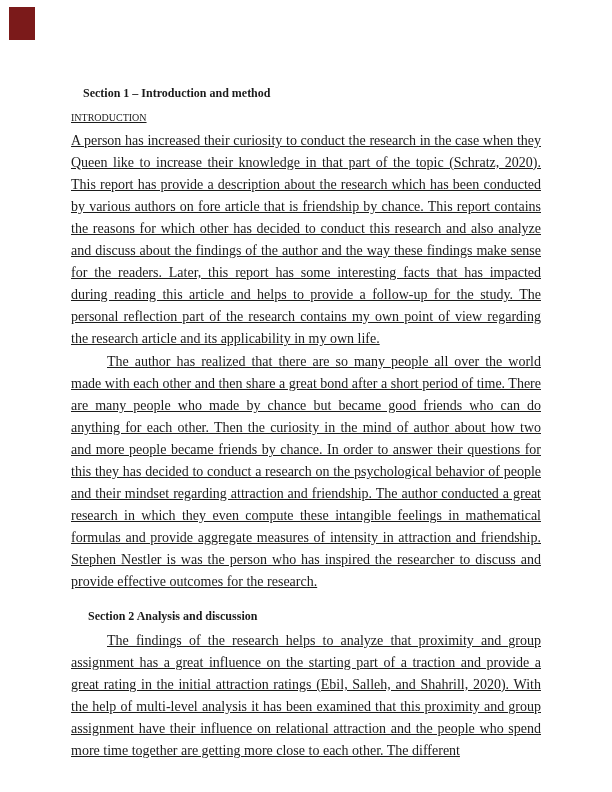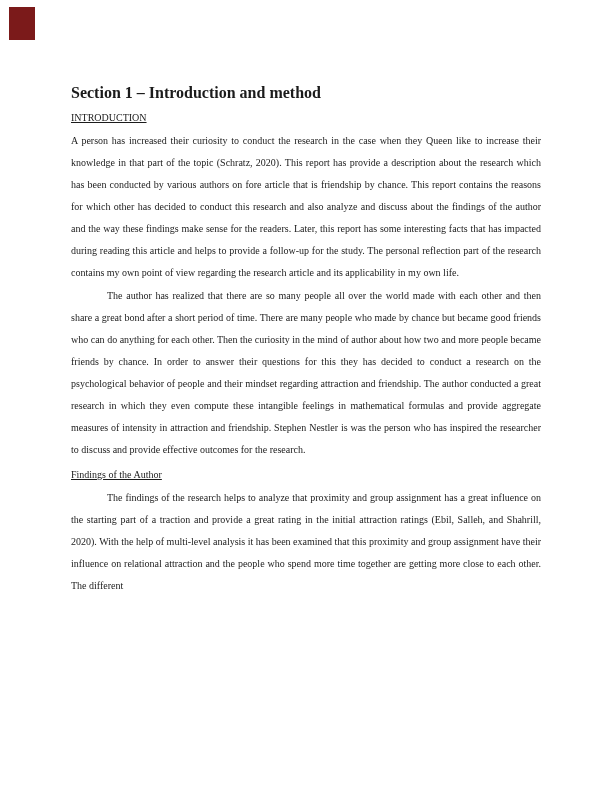--- a/index.html
+++ b/index.html
@@ -20,41 +20,42 @@
     height: 33px;
     background: #7b1a1a;
   }
   .page-content {
     position: absolute;
     left: 71px;
     top: 82px;
     width: 470px;
   }
   h1.section-heading {
-    font-size: 16px;
+    font-size: 12px;
     font-weight: bold;
     line-height: 22px;
-    margin: 0 0 3px 0;
+    margin: 0 0 3px 12px;
   }
   h1.section-heading.sec2 {
     margin-top: 12px;
     padding-left: 5px;
   }
   h2.sub-heading {
     font-size: 10px;
     font-weight: normal;
     text-decoration: underline;
     line-height: 22px;
     margin: 3px 0 0 0;
   }
   p.body-para {
-    font-size: 10px;
+    font-size: 14px;
     line-height: 22px;
     text-align: justify;
     margin: 1px 0 0 0;
+    text-decoration: underline;
   }
   p.body-para.indent-first {
     text-indent: 36px;
   }
 </style>
 </head>
 <body>
 
 <div class="corner-marker" style="background: rgb(123, 26, 26);"></div>
 
@@ -62,18 +63,18 @@
 
   <h1 class="section-heading">Section 1 – Introduction and method</h1>
 
   <h2 class="sub-heading">INTRODUCTION</h2>
 
   <p class="body-para">A person has increased their curiosity to conduct the research in the case when they Queen like to increase their knowledge in that part of the topic (Schratz, 2020). This report has provide a description about the research which has been conducted by various authors on fore article that is friendship by chance. This report contains the reasons for which other has decided to conduct this research and also analyze and discuss about the findings of the author and the way these findings make sense for the readers. Later, this report has some interesting facts that has impacted during reading this article and helps to provide a follow-up for the study. The personal reflection part of the research contains my own point of view regarding the research article and its applicability in my own life.</p>
 
 
   <p class="body-para indent-first">The author has realized that there are so many people all over the world made with each other and then share a great bond after a short period of time. There are many people who made by chance but became good friends who can do anything for each other. Then the curiosity in the mind of author about how two and more people became friends by chance. In order to answer their questions for this they has decided to conduct a research on the psychological behavior of people and their mindset regarding attraction and friendship. The author conducted a great research in which they even compute these intangible feelings in mathematical formulas and provide aggregate measures of intensity in attraction and friendship. Stephen Nestler is was the person who has inspired the researcher to discuss and provide effective outcomes for the research.</p>
 
+  <h1 class="section-heading sec2">Section 2 Analysis and discussion</h1>
 
-  <h2 class="sub-heading">Findings of the Author</h2>
 
   <p class="body-para indent-first">The findings of the research helps to analyze that proximity and group assignment has a great influence on the starting part of a traction and provide a great rating in the initial attraction ratings (Ebil, Salleh, and Shahrill, 2020). With the help of multi-level analysis it has been examined that this proximity and group assignment have their influence on relational attraction and the people who spend more time together are getting more close to each other. The different</p>
 
 </div>
 
 </body></html>

